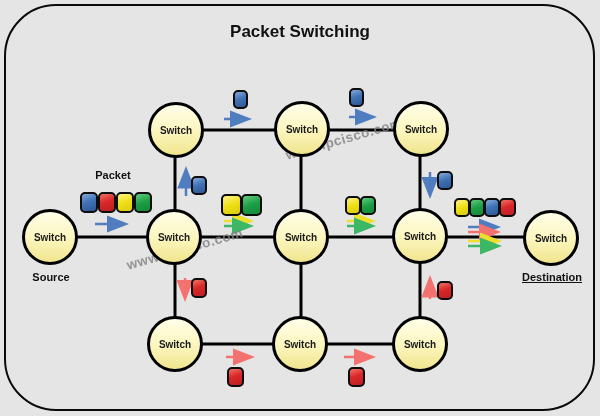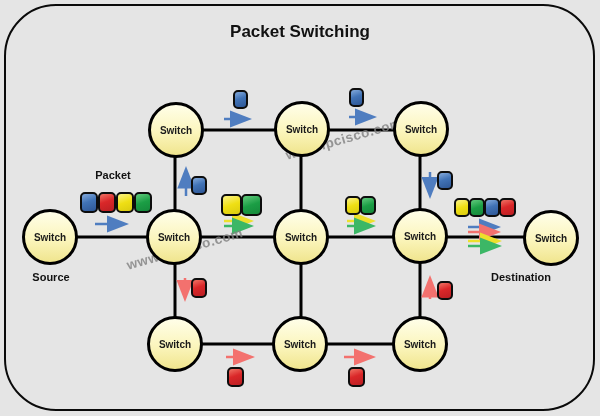--- a/index.html
+++ b/index.html
@@ -132,14 +132,14 @@
   <div class="node" style="left:146px; top:209px;">Switch</div>
   <div class="node" style="left:273px; top:209px;">Switch</div>
   <div class="node" style="left:392px; top:208px;">Switch</div>
   <div class="node" style="left:147px; top:316px;">Switch</div>
   <div class="node" style="left:272px; top:316px;">Switch</div>
   <div class="node" style="left:392px; top:316px;">Switch</div>
   <div class="node" style="left:523px; top:210px;">Switch</div>
 
   <div class="lbl" style="left:77px;  top:169px; width:72px;">Packet</div>
   <div class="lbl" style="left:20px;  top:271px; width:62px;">Source</div>
-  <div class="lbl" style="left:478px; top:271px; width:86px;">Destination</div>
+  <div class="lbl" style="left:509px; top:271px; width:86px;text-decoration:underline;">Destination</div>
 </div>
 
 </body></html>

